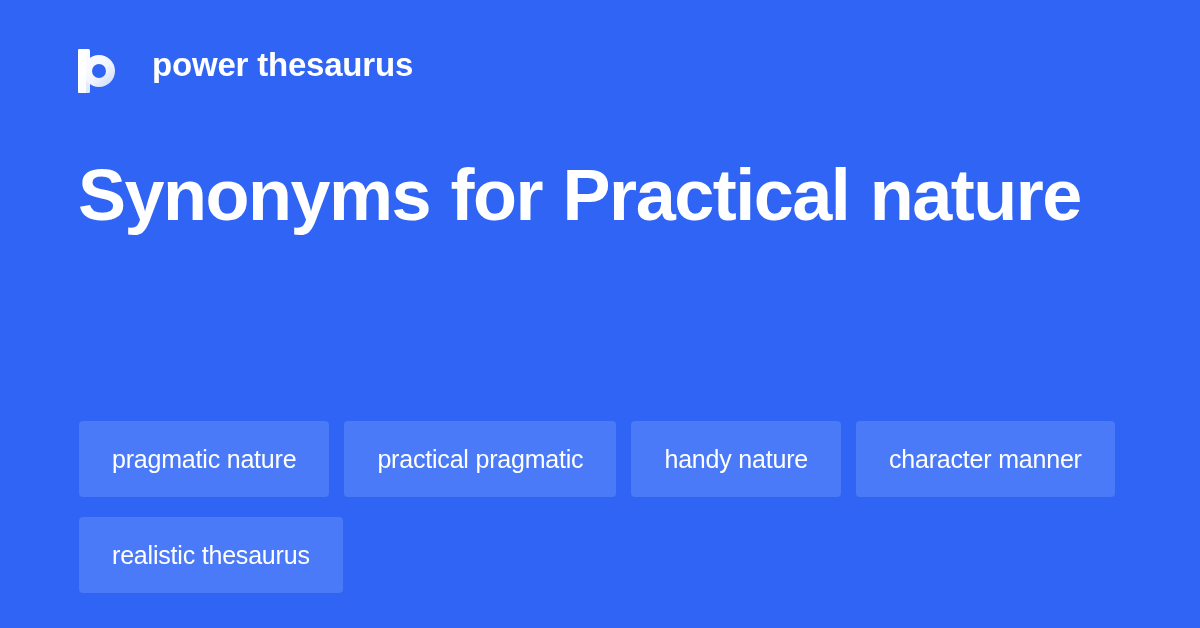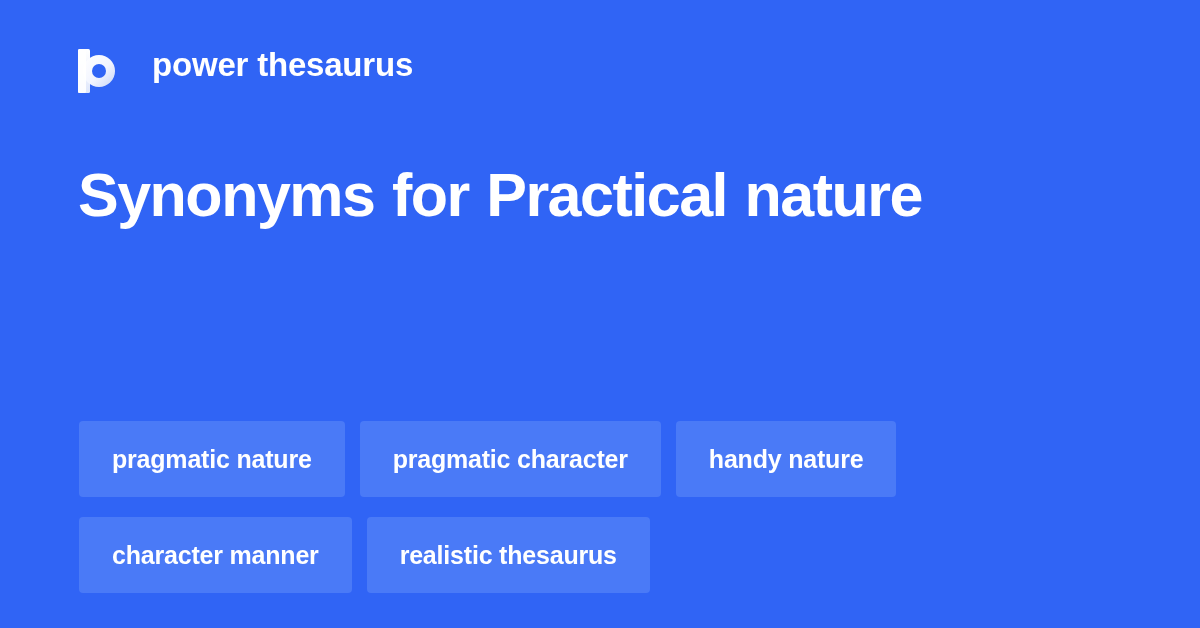--- a/index.html
+++ b/index.html
@@ -53,21 +53,21 @@
   }
 
   
   .headline {
     position: absolute;
     left: 78px;
     top: 139px;
     width: 1010px;
     margin: 0;
     color: #ffffff;
-    font-size: 61px;
+    font-size: 72px;
     font-weight: 700;
     line-height: 112px;
     letter-spacing: -1.5px;
     word-spacing: 2px;
   }
 
   
   .chips {
     position: absolute;
     left: 79px;
@@ -77,21 +77,21 @@
     flex-wrap: wrap;
     gap: 20px 15px;
     align-content: flex-start;
   }
 
   .chip {
     background: #4a7af7;
     color: #ffffff;
     border-radius: 4px;
     font-size: 25px;
-    font-weight: 700;
+    font-weight: 400;
     line-height: 30px;
     letter-spacing: -0.2px;
     padding: 23px 33px;
     box-sizing: border-box;
     white-space: nowrap;
     display: block;
   }
 </style>
 </head>
 <body>
@@ -116,19 +116,19 @@
       <circle cx="21" cy="23" r="7" fill="#3064f5"></circle>
       <rect x="0" y="1" width="8" height="44" rx="1.5" fill="#ffffff" opacity="0.9"></rect>
     </svg>
     <span class="brand-name">power thesaurus</span>
   </div>
 
   <h1 class="headline">Synonyms for Practical nature</h1>
 
   <div class="chips">
     <span class="chip">pragmatic nature</span>
-    <span class="chip">pragmatic character</span>
+    <span class="chip">practical pragmatic</span>
     <span class="chip">handy nature</span>
     <span class="chip">character manner</span>
     <span class="chip">realistic thesaurus</span>
   </div>
 
 </div>
 
 </body></html>

